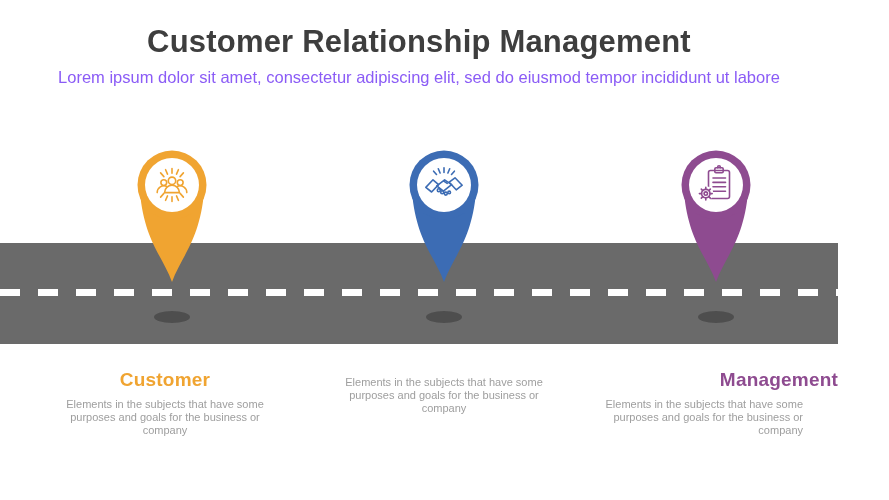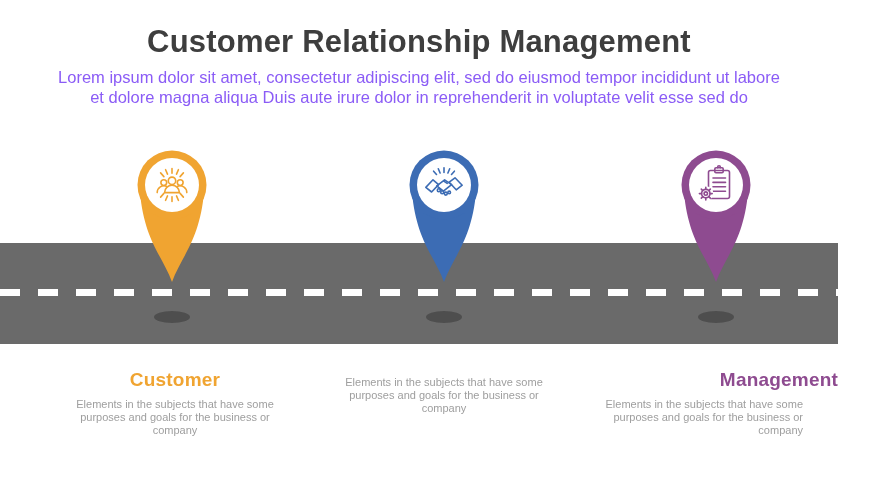--- a/index.html
+++ b/index.html
@@ -43,39 +43,38 @@
   .pin.p1 { left:137px; }
   .pin.p2 { left:409px; }
   .pin.p3 { left:681px; }
   .pin svg { display:block; width:70px; height:133px; }
   .pin-fill { fill:var(--c); }
   .ic * { stroke:var(--c); fill:none; stroke-width:1.6; stroke-linecap:round; stroke-linejoin:round; }
   .ic .wf { fill:#ffffff; stroke:none; }
 
   
   .col { position:absolute; top:369px; width:270px; text-align:center; }
-  .col.c1 { left:40px; }
+  .col.c1 { left:30px; }
   .col.c2 { left:309px; }
   .col.c3 { left:568px;text-align:right; }
   .col-title { font-size:19px; font-weight:700; letter-spacing:0.2px; }
   .col-desc {
     width:200px; margin:7px auto 16px;
     font-size:11px; line-height:12.8px; color:#9e9e9e;
   }
 </style>
 </head>
 <body>
 
 <div class="stage">
 
   <h1 class="title">Customer Relationship Management</h1>
 
   <div class="subtitle">
     <span>Lorem ipsum dolor sit amet, consectetur adipiscing elit, sed do eiusmod tempor incididunt ut labore</span>
-    <span>et dolore magna aliqua Duis aute irure dolor in reprehenderit in voluptate velit esse sed do</span>
   </div>
 
   <div class="road" style="background-color: rgb(106, 106, 106);">
     <div class="dash" style="--dash: #ffffff;"></div>
     <div class="shadow s1" style="background-color: rgb(78, 78, 78);"></div>
     <div class="shadow s2" style="background-color: rgb(78, 78, 78);"></div>
     <div class="shadow s3" style="background-color: rgb(78, 78, 78);"></div>
   </div>
 
   <div class="pin p1" style="--c: #f0a431;">

